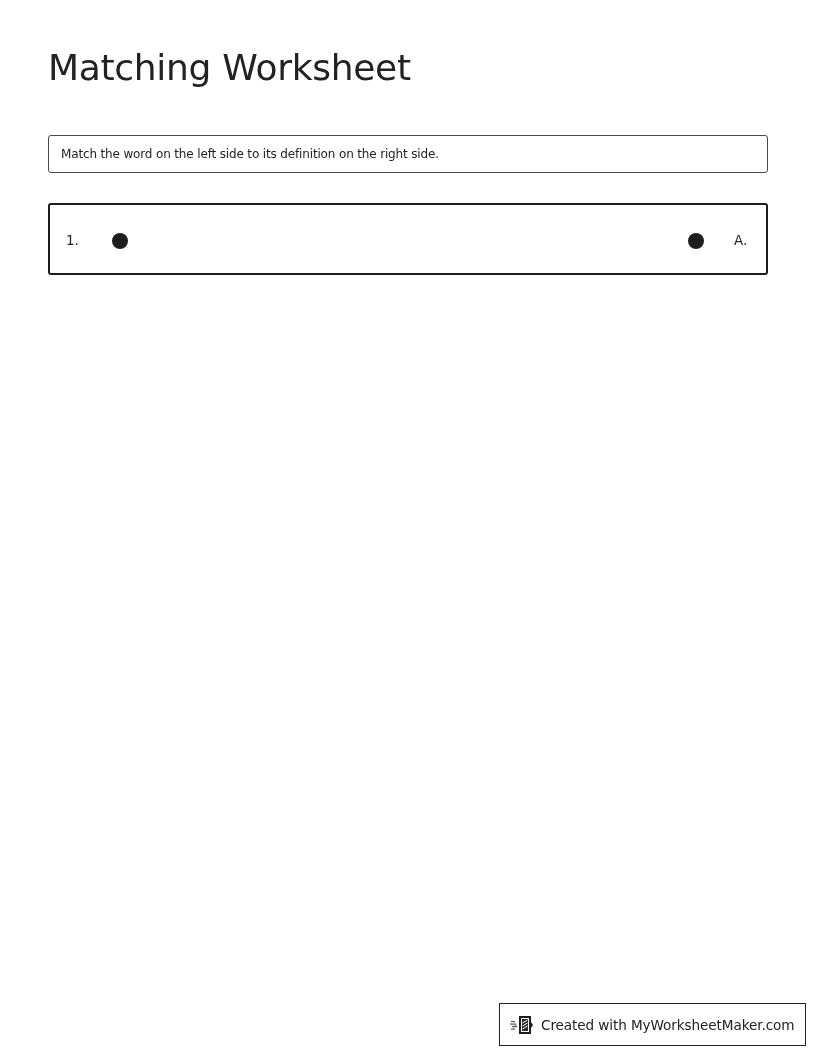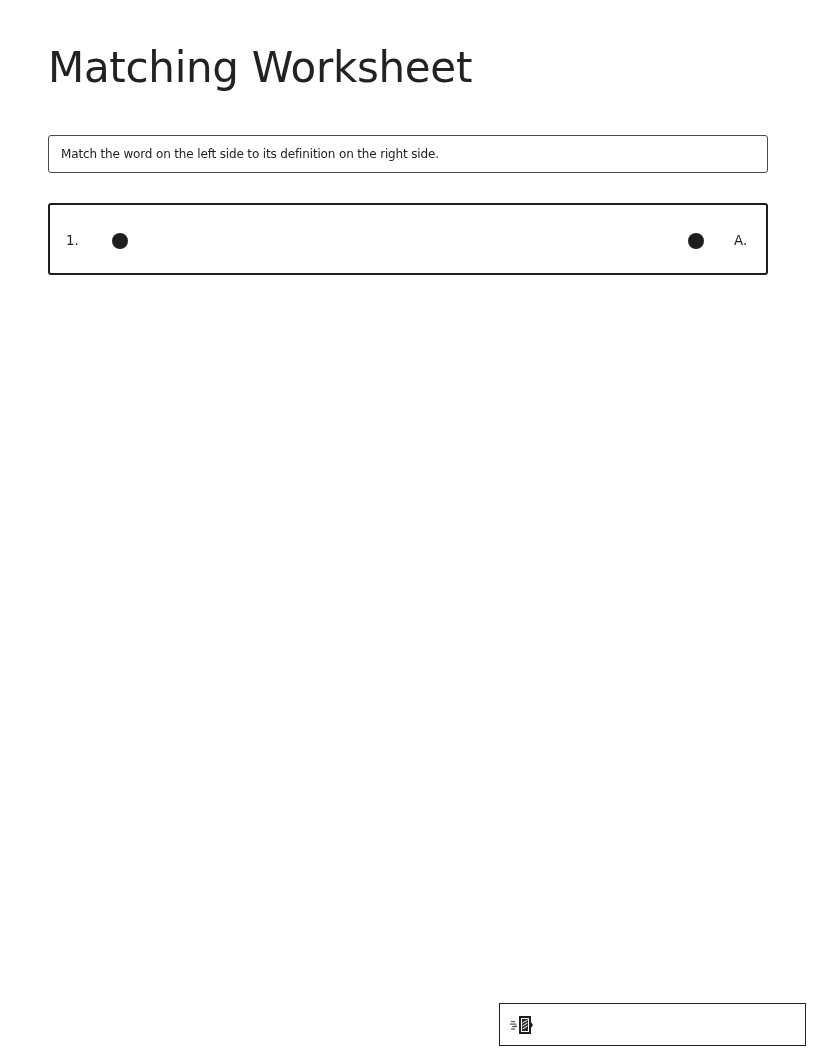--- a/index.html
+++ b/index.html
@@ -13,21 +13,21 @@
       position: relative;
       overflow: hidden;
       font-family: "DejaVu Sans", "Liberation Sans", sans-serif;
       color: #222222;
     }
     .page-title {
       position: absolute;
       left: 48px;
       top: 48px;
       margin: 0;
-      font-size: 42px;
+      font-size: 36px;
       font-weight: normal;
       letter-spacing: -0.3px;
       color: #222222;
       line-height: 40px;
       white-space: nowrap;
     }
     .instructions-box {
       position: absolute;
       left: 48px;
       top: 135px;
@@ -151,13 +151,14 @@
       <path d="M11 5 L19 5 L19 19 L11 19 Z" fill="#ffffff"></path>
       <path d="M12 6 L18 6 L18 18 L12 18 Z" fill="#2a2a2a"></path>
 
       <path d="M12.5 10 L17.5 7" stroke="#ffffff" stroke-width="1"></path>
       <path d="M12.5 13 L17.5 10" stroke="#ffffff" stroke-width="1"></path>
       <path d="M12.5 16 L17.5 13" stroke="#ffffff" stroke-width="1"></path>
 
       <path d="M21 9 L23 12 L21 15 Z" fill="#1e1e1e"></path>
     </svg>
   </span>
+  <span class="footer-text">Created with MyWorksheetMaker.com</span>
 </div>
 
 </body></html>

